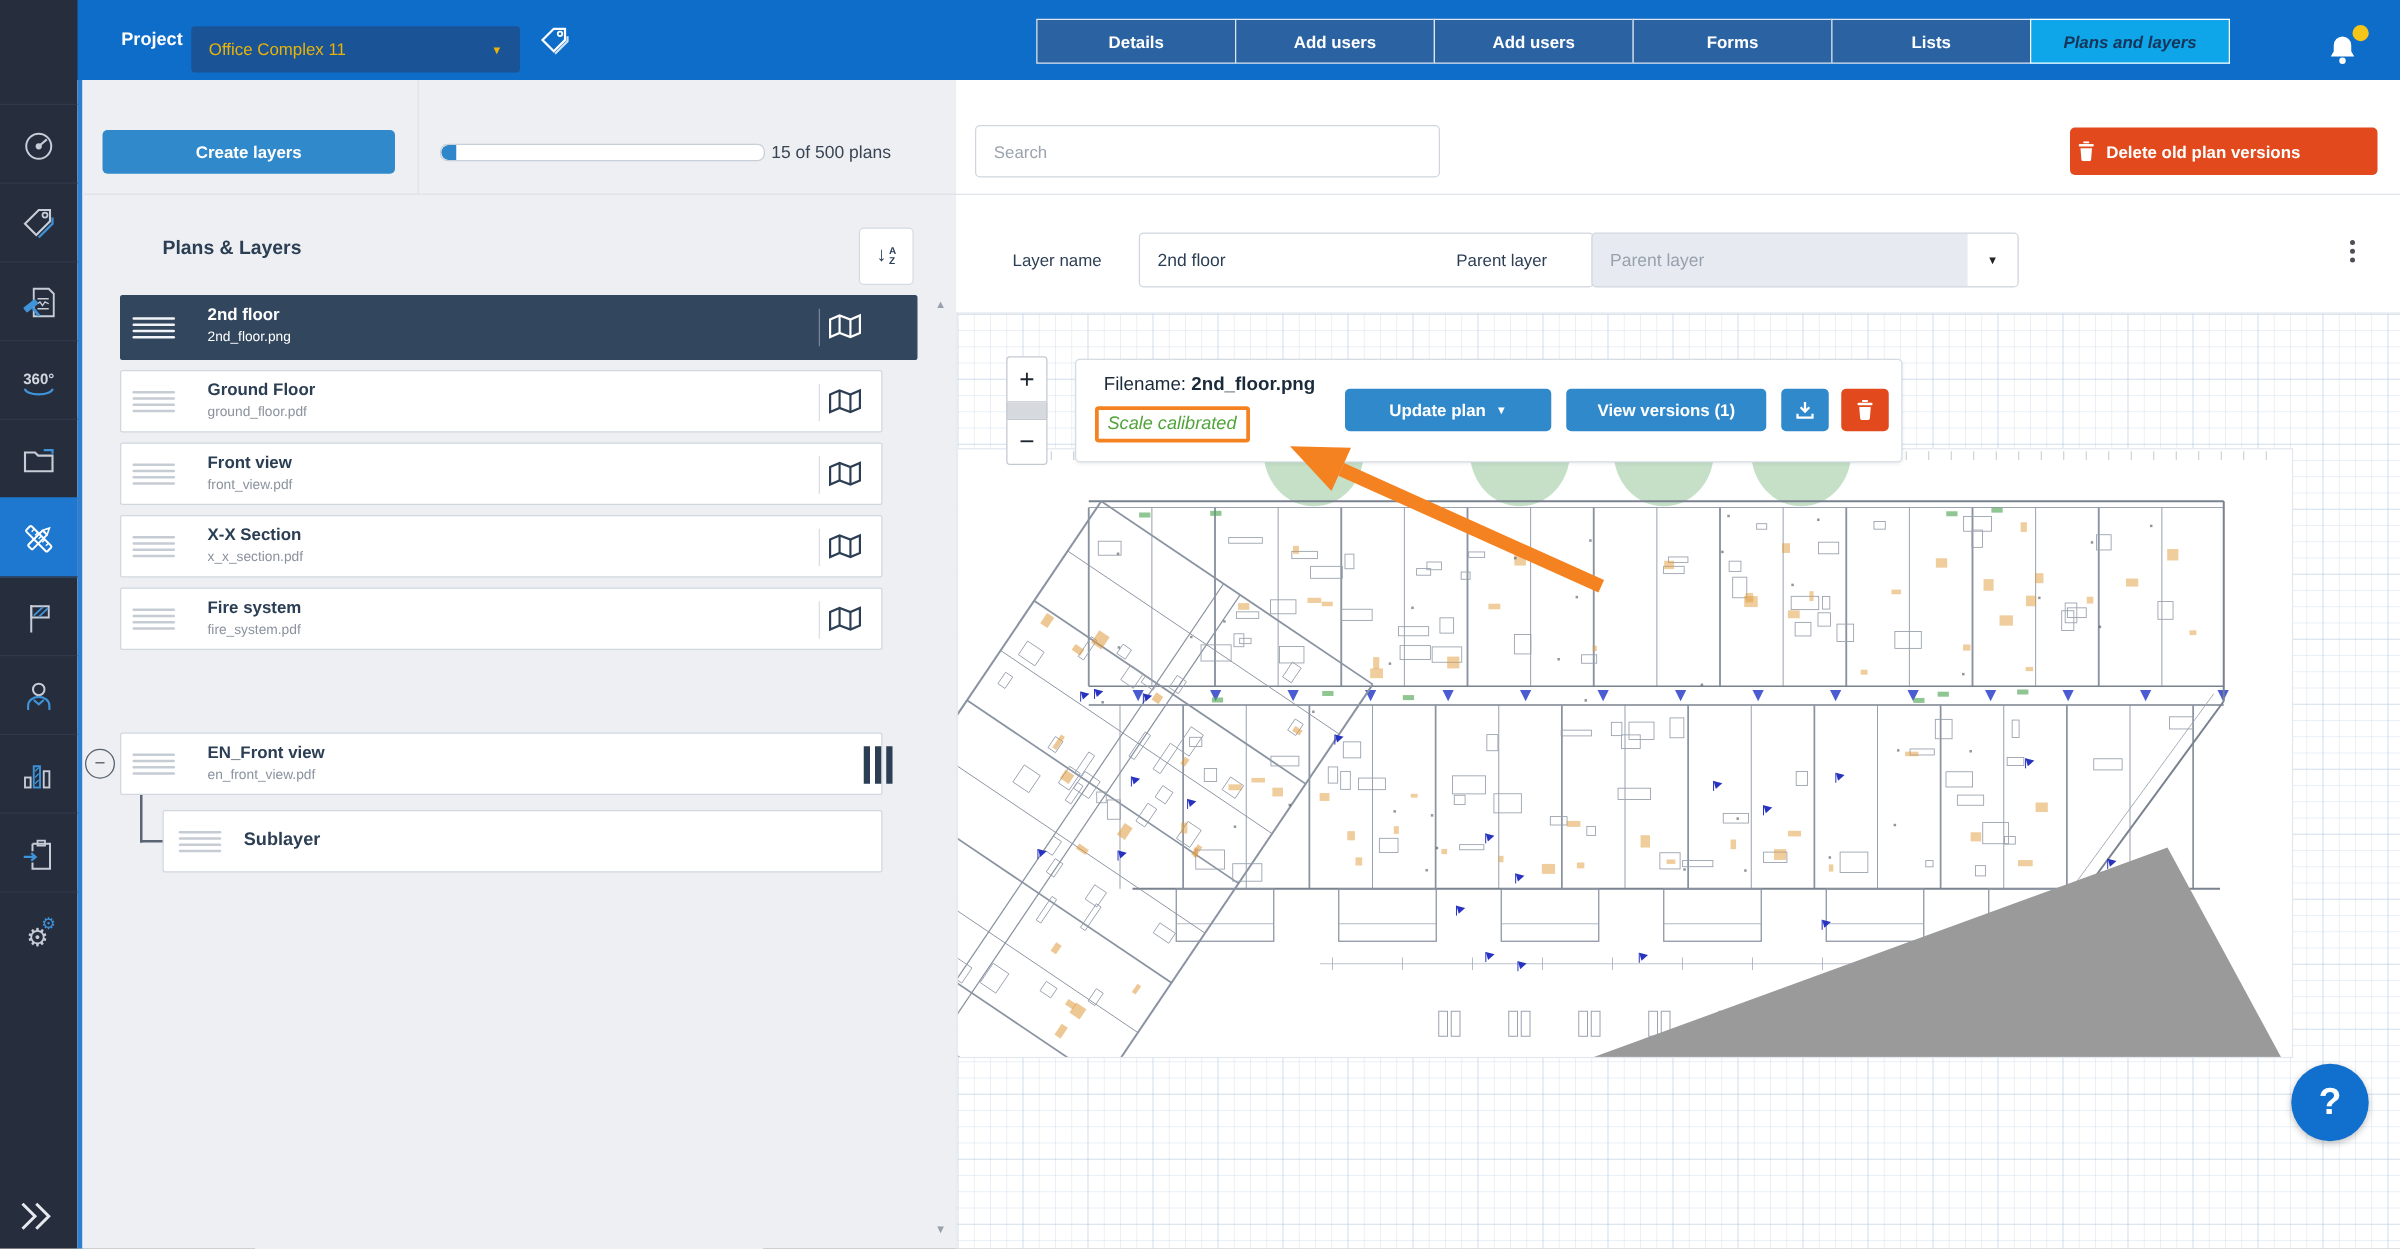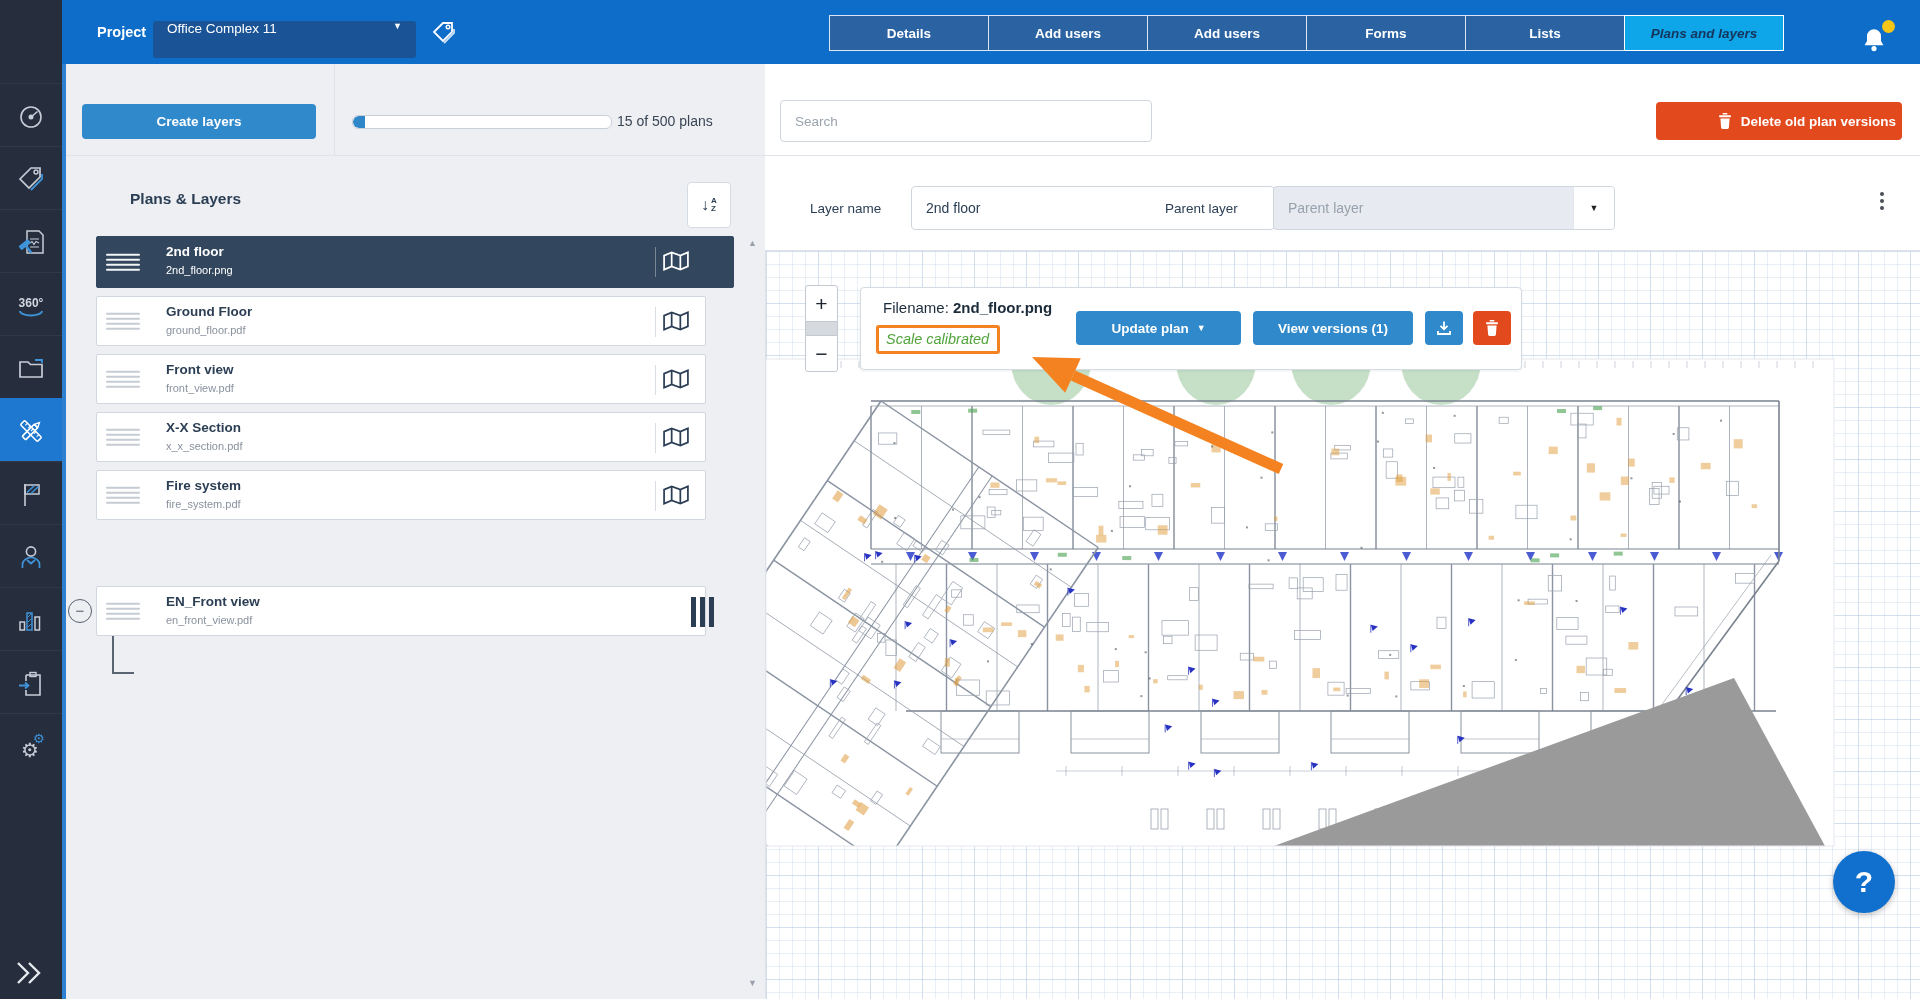--- a/index.html
+++ b/index.html
@@ -4,21 +4,21 @@
 <style>
   html,body{margin:0;padding:0;background:#555;}
   #app{position:relative;width:1920px;height:999px;overflow:hidden;background:#fff;
        font-family:"Liberation Sans",sans-serif;-webkit-font-smoothing:antialiased;}
   .abs{position:absolute;}
   
   .header{left:0;top:0;width:1920px;height:64px;background:#0d6dc9;}
   .logo-box{left:10px;top:13px;width:40px;height:40px;background:#252c3b;}
   .proj-label{color:#fff;font-size:14.5px;font-weight:700;line-height:64px;}
   .proj-dd{left:153px;top:21px;width:263px;height:37px;background:#1a5496;border-radius:3px;
-           color:#ffffff;font-size:13.5px;display:flex;padding:0 14px;box-sizing:border-box;cursor:pointer;}
+           color:#eab308;font-size:13.5px;display:flex;align-items:center;padding:0 14px;box-sizing:border-box;cursor:pointer;}
   .proj-dd .car{margin-left:auto;font-size:9px;}
   .tabs{left:830px;top:15px;height:36px;display:flex;}
   .tab{width:158px;height:34px;border:1px solid #dbe6f2;margin-left:-1px;background:#2b63a2;
        color:#fff;font-size:13.5px;font-weight:600;display:flex;align-items:center;justify-content:center;cursor:pointer;}
   .tab.active{background:#0ea5e9;color:#15355a;border-color:#fff;font-style:italic;}
   
   .rail{left:0;top:0;width:62px;height:999px;background:#262e3e;}
   .rail-cell{position:absolute;left:0;width:62px;height:63px;border-top:1px solid #303849;
              display:flex;align-items:center;justify-content:center;cursor:pointer;}
   .rail-cell.active{background:#1f78cf;border-top-color:#1f78cf;}
@@ -56,21 +56,21 @@
   .minus-circ{position:absolute;left:2px;top:535px;width:24px;height:24px;border:1.6px solid #57606e;border-radius:50%;
               color:#57606e;font-size:15px;line-height:22px;text-align:center;box-sizing:border-box;cursor:pointer;background:#edeff3;}
   .tree-v{position:absolute;left:46px;top:572px;width:2px;height:38px;background:#5a6472;}
   .tree-h{position:absolute;left:46px;top:608px;width:22px;height:2px;background:#5a6472;}
   .scroll-ar{position:absolute;left:682px;color:#9aa1ab;font-size:9px;cursor:pointer;}
   
   .search-inp{left:780px;top:100px;width:372px;height:42px;border:1px solid #cfd6de;border-radius:4px;
               box-sizing:border-box;padding:0 14px;font-size:13.5px;color:#3a4554;font-family:inherit;outline:none;}
   .search-inp::placeholder{color:#9aa3ae;}
   .btn-red{left:1656px;top:102px;width:246px;height:38px;background:#e2491d;color:#fff;border:none;border-radius:4px;
-           font-size:13.5px;font-weight:600;display:flex;align-items:center;justify-content:flex-end;gap:9px;cursor:pointer;font-family:inherit;}
+           font-size:13.5px;font-weight:600;display:flex;align-items:center;justify-content:flex-start;gap:9px;cursor:pointer;font-family:inherit;}
   .hline{background:#e0e4ea;}
   .form-label{font-size:13.5px;color:#2b3e54;}
   .name-inp{left:911px;top:186px;width:364px;height:44px;border:1px solid #cfd6de;border-radius:4px;box-sizing:border-box;
             padding:0 14px;font-size:14px;color:#2b3e54;font-family:inherit;outline:none;}
   .parent-dd{left:1273px;top:186px;width:342px;height:44px;background:#e7ebf1;border:1px solid #cfd6de;border-radius:4px;
              box-sizing:border-box;display:flex;align-items:center;cursor:default;overflow:hidden;}
   .parent-dd .txt{color:#98a1ac;font-size:14px;padding-left:14px;flex:1;}
   .parent-dd .cbox{width:40px;height:100%;background:#fff;display:flex;align-items:center;justify-content:center;
                    font-size:9px;color:#222;border-left:1px solid #e2e7ee;}
   .kebab{left:1874px;top:192px;width:16px;height:30px;display:flex;flex-direction:column;align-items:center;gap:3px;cursor:pointer;}
@@ -354,20 +354,29 @@
       <span class="c-file">en_front_view.pdf</span>
       <span class="bars3">
           <i></i>
           <i></i>
           <i></i>
         </span>
     </div>
     <div class="minus-circ">−</div>
     <div class="tree-v"></div>
     <div class="tree-h"></div>
+    <div class="card" style="top:584px;left:64px;width:576px;">
+      <span class="handle" style="left:12px;">
+          <i></i>
+          <i></i>
+          <i></i>
+          <i></i>
+        </span>
+      <span class="c-title" style="left:64px;top:15px;font-size:14.5px;">Sublayer</span>
+    </div>
   </div>
 
   <input class="abs search-inp" type="text" placeholder="Search" style="">
   <button class="abs btn-red">
     <svg width="14" height="16" viewBox="0 0 14 16">
       <rect x="4.6" y="0" width="4.8" height="1.6" rx=".6" fill="#fff"></rect>
       <rect x="1" y="2.2" width="12" height="2" rx=".8" fill="#fff"></rect>
       <path d="M2.4 5.6 h9.2 l-.7 9 a1.4 1.4 0 0 1 -1.4 1.3 H4.5 a1.4 1.4 0 0 1 -1.4 -1.3 Z" fill="#fff"></path>
     </svg>
     <span>Delete old plan versions</span>

